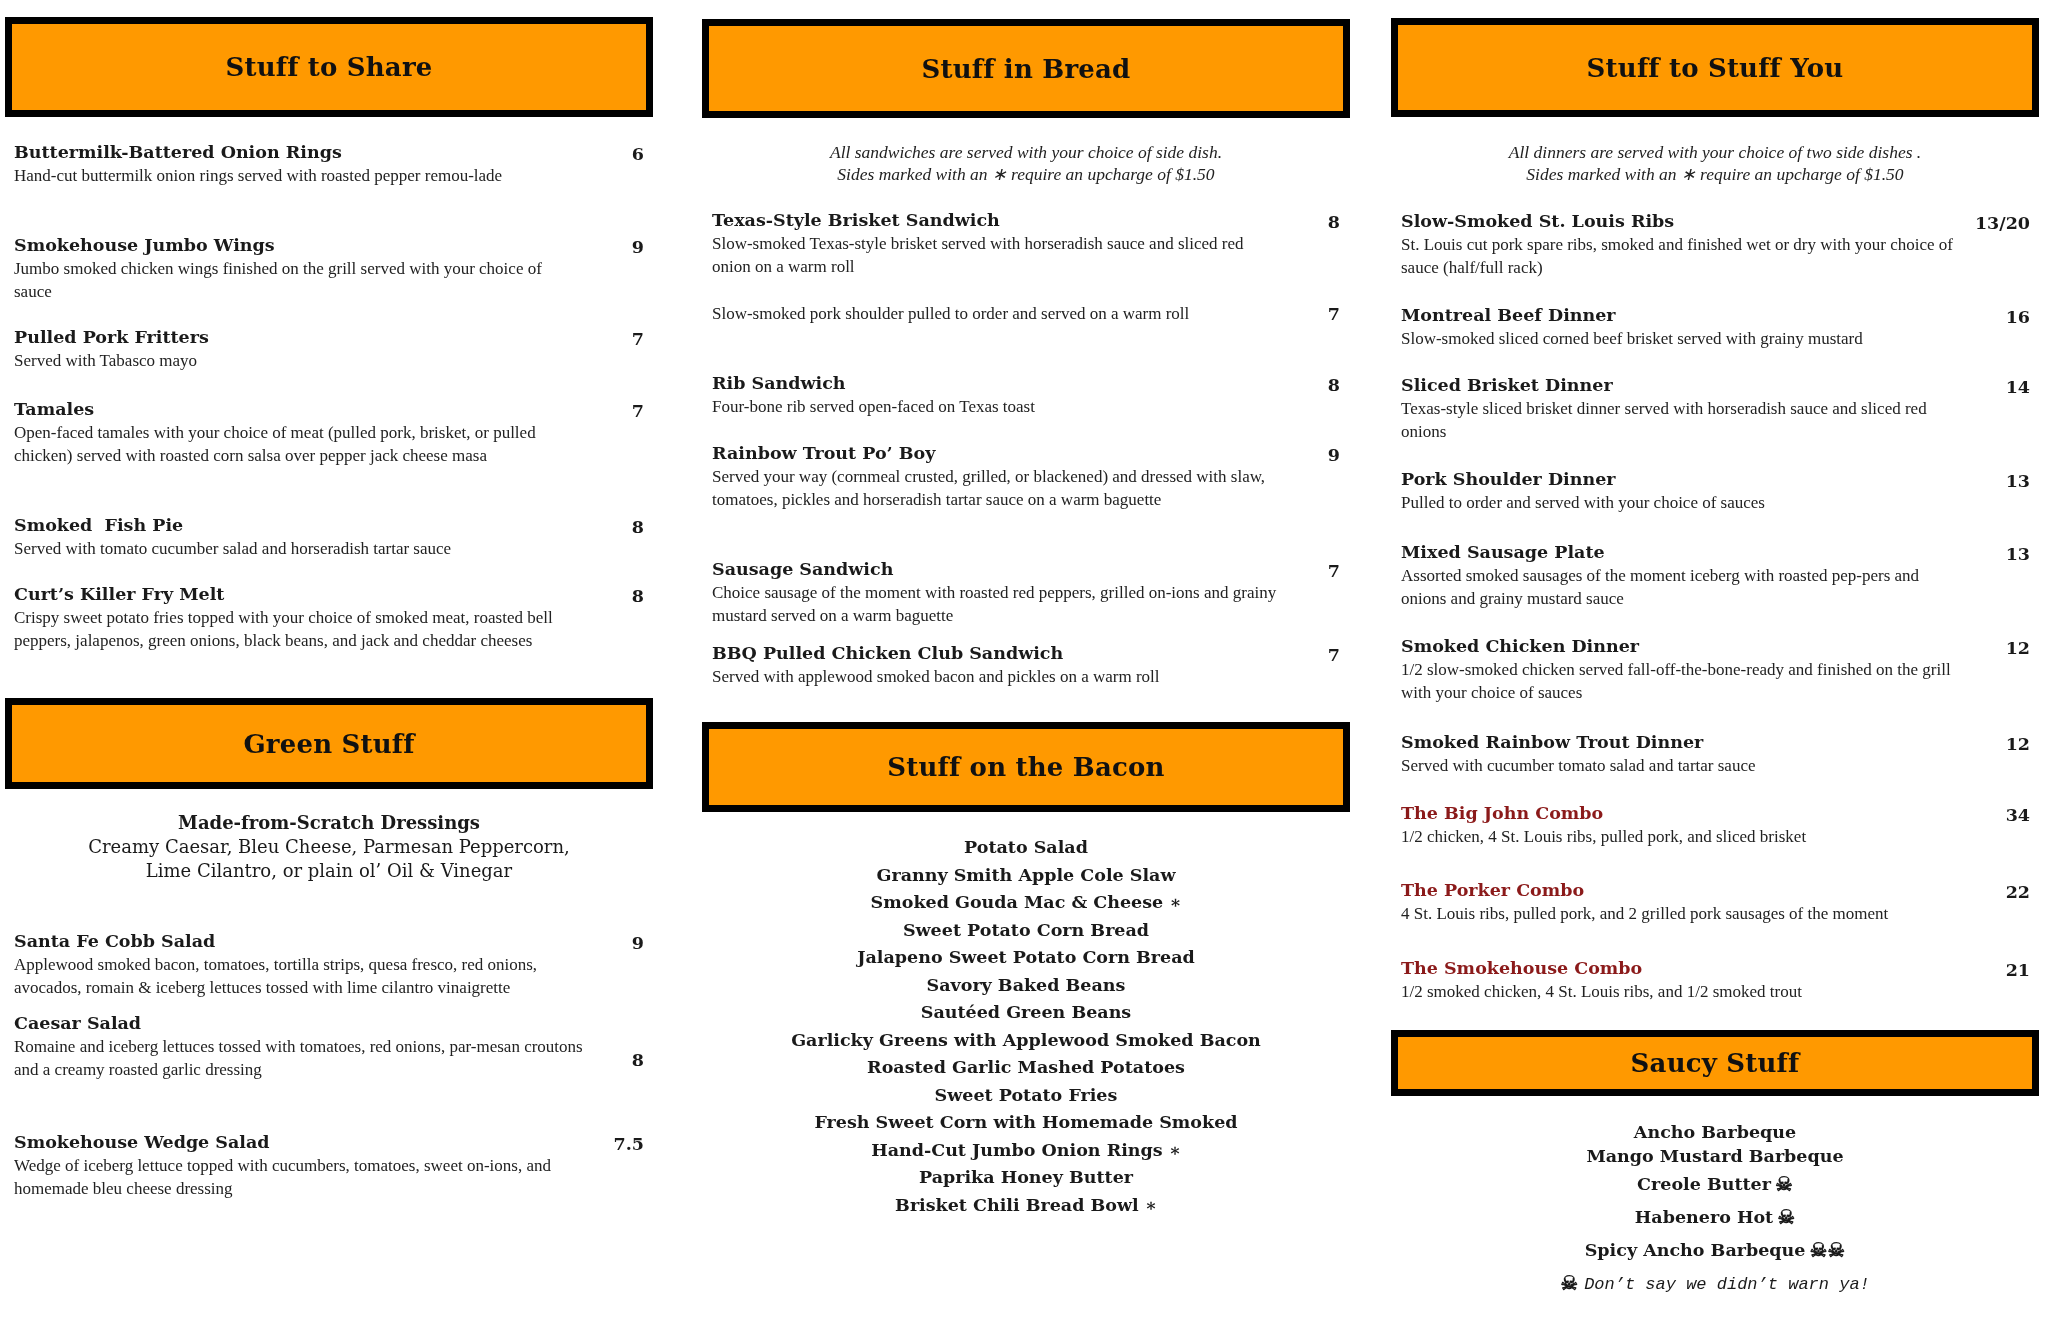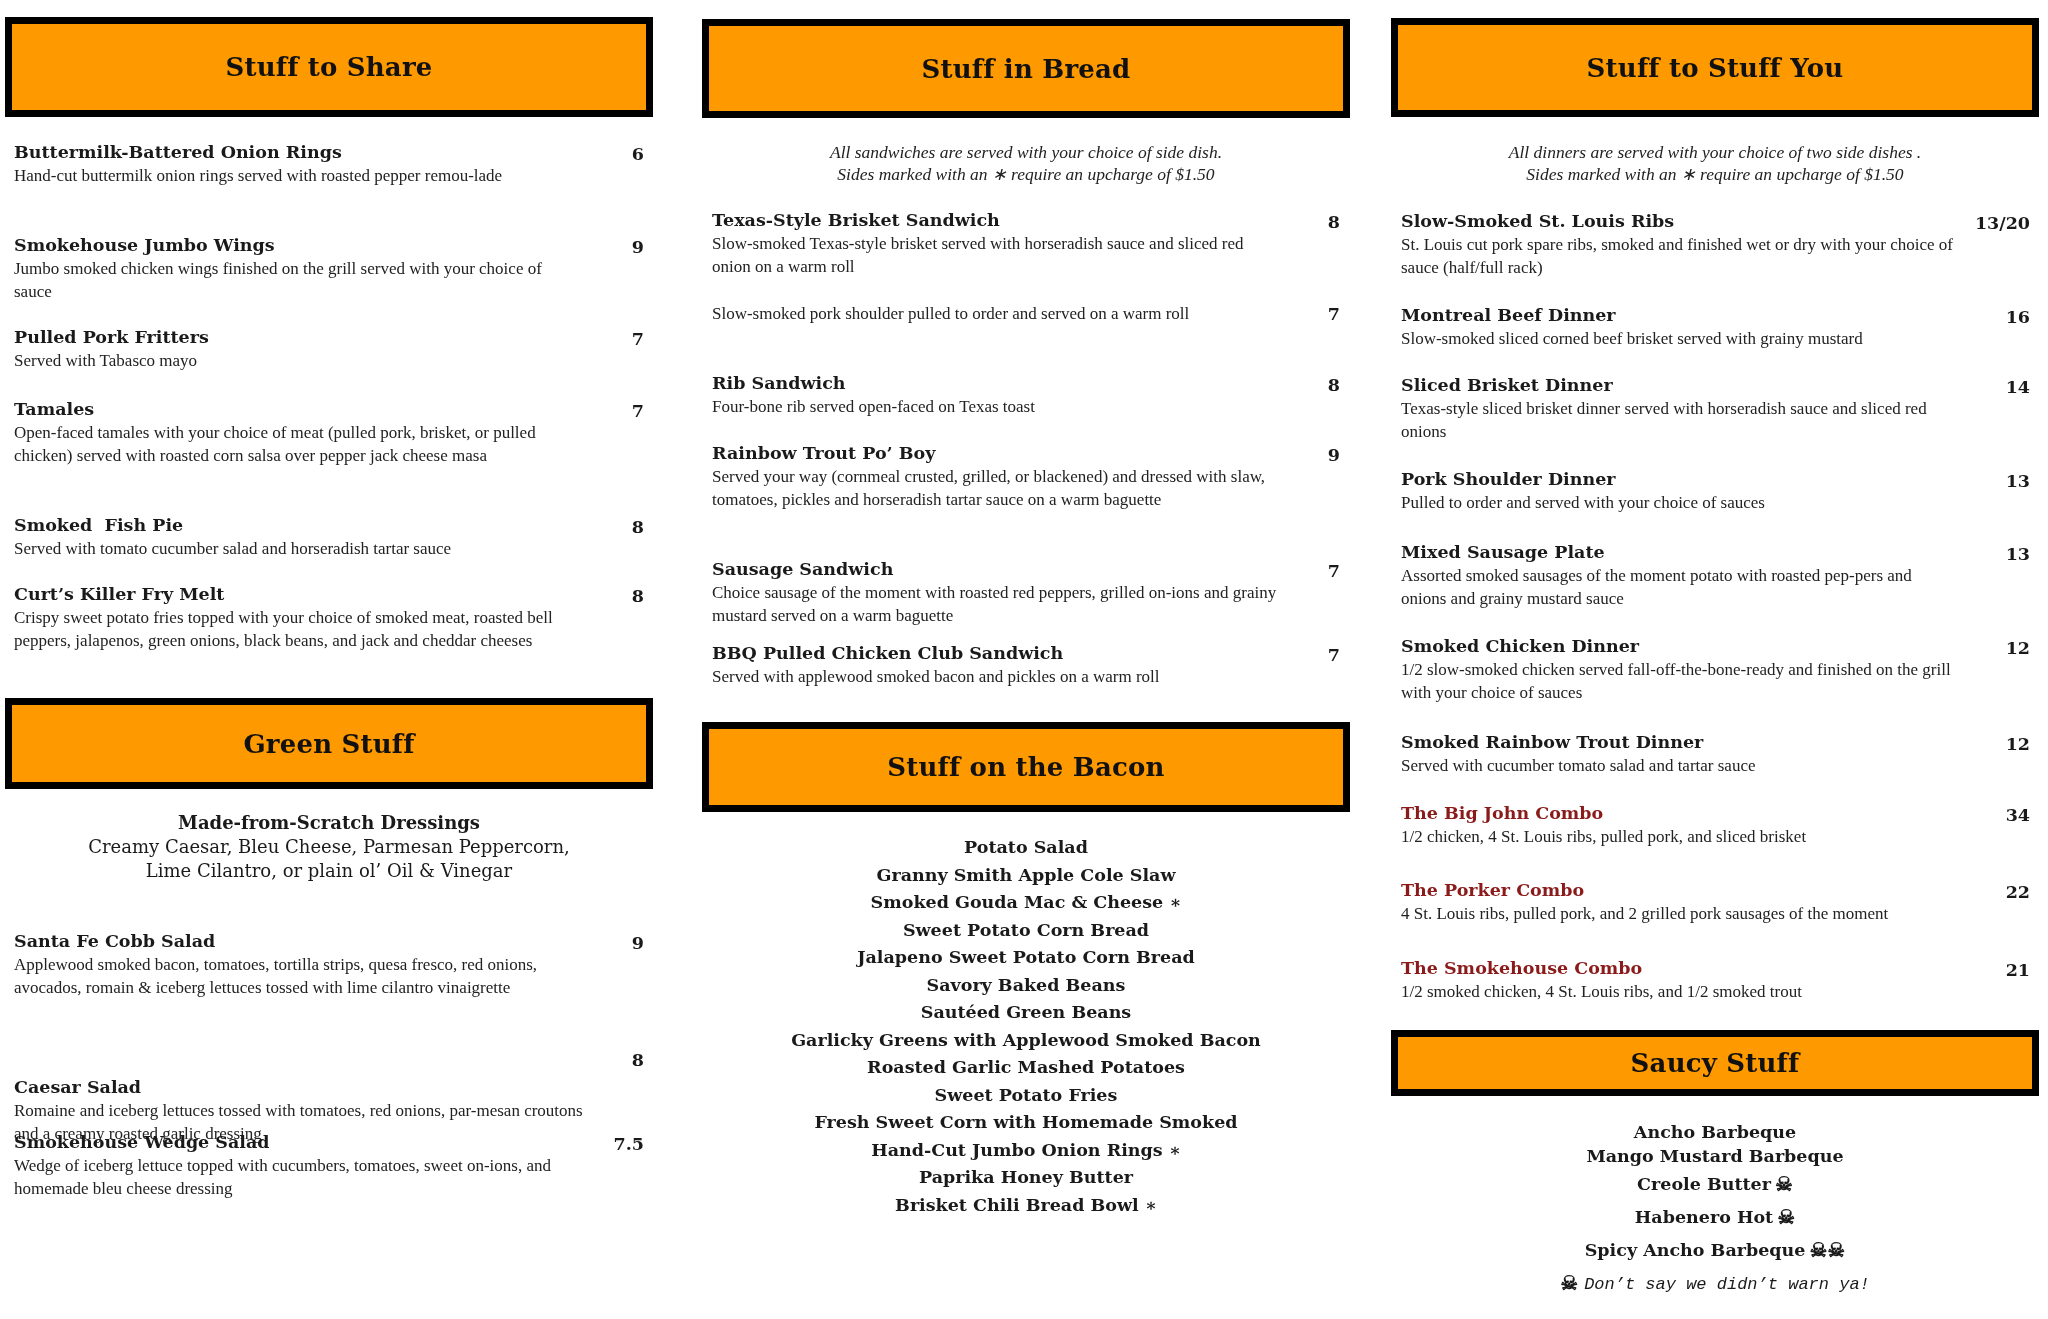--- a/index.html
+++ b/index.html
@@ -79,21 +79,21 @@
   <div>Creamy Caesar,  Bleu Cheese, Parmesan Peppercorn,</div>
   <div>Lime Cilantro, or plain ol’ Oil &amp; Vinegar</div>
 </div>
 
 <div class="item" style="left:14px;top:930px;width:570px;">
   <div class="title">Santa Fe Cobb Salad</div>
   <div class="desc">Applewood smoked bacon, tomatoes, tortilla strips, quesa fresco, red onions, avocados, romain &amp; iceberg lettuces tossed with lime cilantro vinaigrette</div>
 </div>
 <div class="price" style="left:580px;top:932px;width:64px;">9</div>
 
-<div class="item" style="left:14px;top:1076px;width:570px;">
+<div class="item" style="left:14px;top:1012px;width:570px;">
   <div class="title">Caesar Salad</div>
   <div class="desc">Romaine and iceberg lettuces tossed with tomatoes, red onions, par-mesan croutons and a creamy roasted garlic dressing</div>
 </div>
 <div class="price" style="left:580px;top:1049px;width:64px;">8</div>
 
 <div class="item" style="left:14px;top:1131px;width:580px;">
   <div class="title">Smokehouse Wedge Salad</div>
   <div class="desc">Wedge of iceberg lettuce topped with cucumbers, tomatoes, sweet on-ions, and homemade bleu cheese dressing</div>
 </div>
 <div class="price" style="left:580px;top:1133px;width:64px;">7.5</div>
@@ -191,21 +191,21 @@
 <div class="price" style="left:1940px;top:376px;width:90px;">14</div>
 
 <div class="item" style="left:1401px;top:468px;width:560px;">
   <div class="title">Pork Shoulder Dinner</div>
   <div class="desc">Pulled to order and served with your choice of sauces</div>
 </div>
 <div class="price" style="left:1940px;top:470px;width:90px;">13</div>
 
 <div class="item" style="left:1401px;top:541px;width:560px;">
   <div class="title">Mixed Sausage Plate</div>
-  <div class="desc">Assorted smoked sausages of the moment potato with roasted pep-pers and onions and grainy mustard sauce</div>
+  <div class="desc">Assorted smoked sausages of the moment iceberg with roasted pep-pers and onions and grainy mustard sauce</div>
 </div>
 <div class="price" style="left:1940px;top:543px;width:90px;">13</div>
 
 <div class="item" style="left:1401px;top:635px;width:570px;">
   <div class="title">Smoked Chicken Dinner</div>
   <div class="desc">1/2 slow-smoked chicken served fall-off-the-bone-ready and finished on the grill with your choice of sauces</div>
 </div>
 <div class="price" style="left:1940px;top:637px;width:90px;">12</div>
 
 <div class="item" style="left:1401px;top:731px;width:560px;">

